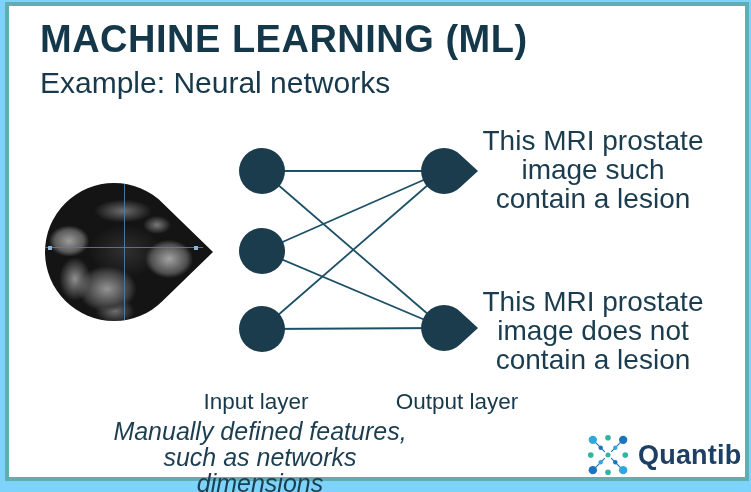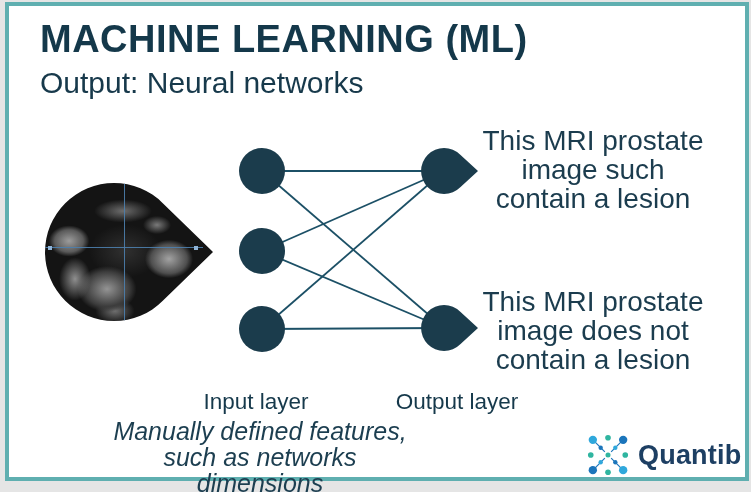--- a/index.html
+++ b/index.html
@@ -2,21 +2,21 @@
 <html><head>
 <meta charset="utf-8">
 <style>
   html,body { margin:0; padding:0; }
   body {
     width:751px; height:492px;
     background:#000;
     font-family:"Liberation Sans", sans-serif;
     overflow:hidden;
   }
-  .stage { position:relative; width:751px; height:492px; background:#e5e5e5; }
+  .stage { position:relative; width:751px; height:492px; background:#7dd3fc; }
 
   .slide-bg {
     position:absolute; left:5px; top:2px; right:2px; bottom:11px;
     background:#ffffff;
     border:4px solid #5fafb0;
     box-sizing:border-box;
   }
 
   .title {
     position:absolute; left:40px; top:18px; margin:0;
@@ -78,21 +78,21 @@
   .logo { position:absolute; left:585px; top:432px; display:flex; align-items:center; gap:7px; }
   .logo-text { font-size:27px; font-weight:700; color:#1d3f63; letter-spacing:0.2px; }
 </style>
 </head>
 <body>
 
 <div class="stage">
   <div class="slide-bg"></div>
 
   <h1 class="title">MACHINE LEARNING (ML)</h1>
-  <div class="subtitle">Output: Neural networks</div>
+  <div class="subtitle">Example: Neural networks</div>
 
   <div class="mri">
     <div class="ch-h"></div>
     <div class="ch-v"></div>
     <div class="ch-mark m-left"></div>
     <div class="ch-mark m-right"></div>
   </div>
 
   <svg class="network" viewBox="0 0 260 230">
     <g stroke="#1c5066" stroke-width="1.8">

